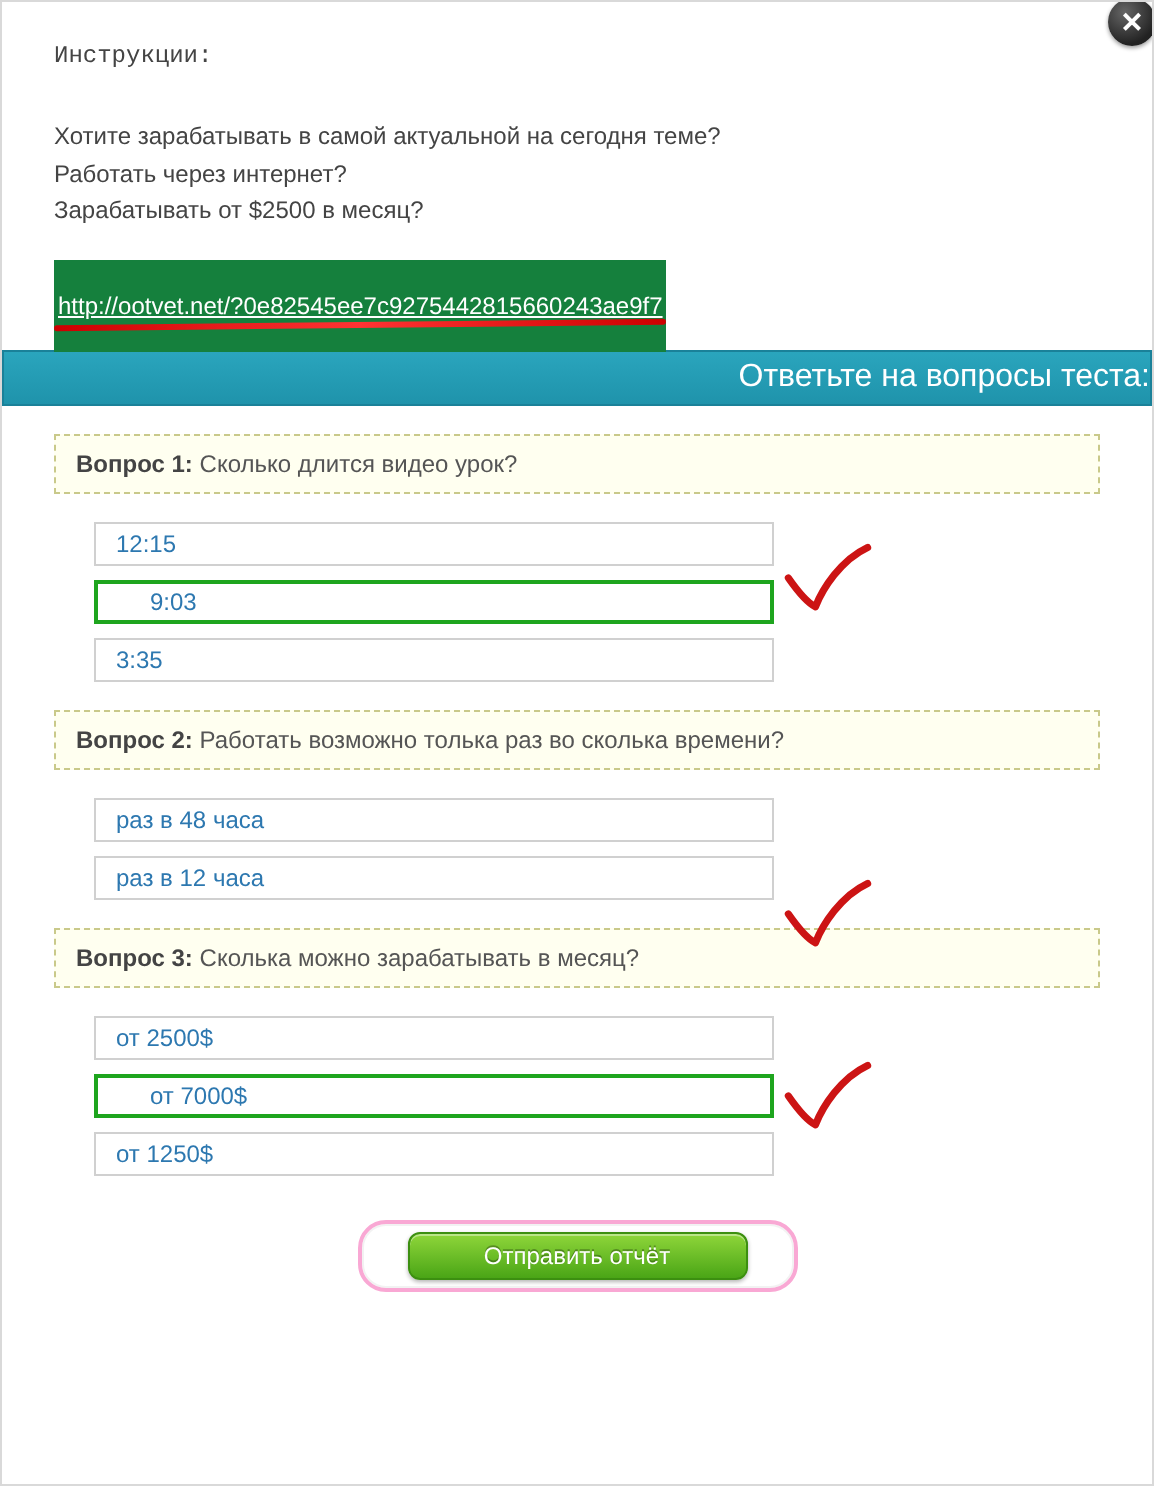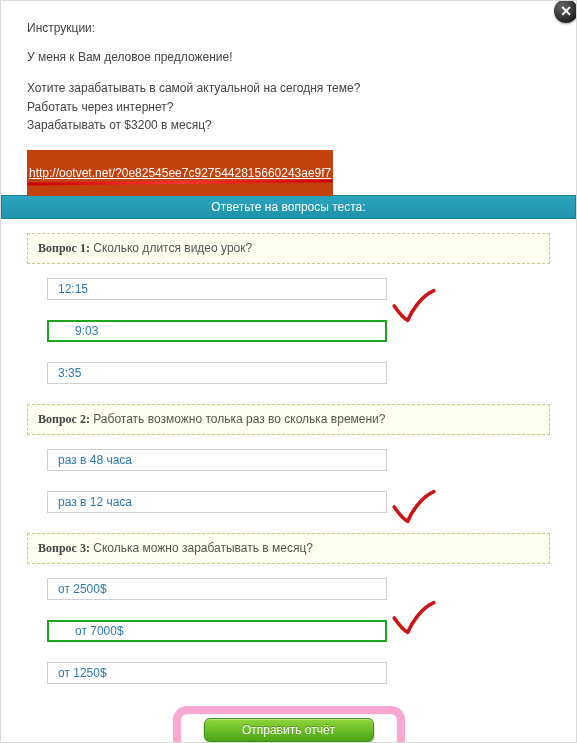--- a/index.html
+++ b/index.html
@@ -16,26 +16,27 @@
     background: #fff;
     position: relative;
     box-sizing: border-box;
     border: 1px solid #d9d9d9;
     overflow: hidden;
   }
   .content {
     padding: 20px 26px 0 26px;
   }
   .instr-title {
-    margin-bottom: 14px;
+    margin-bottom: 24px;
+    font-family: Liberation Mono, monospace;
   }
   p { margin: 0 0 14px 0; line-height: 1.35; }
   .list-lines { line-height: 1.55; }
   .link-hi {
-    background: #c2410c;
+    background: #15803d;
     color: #fff;
     text-decoration: underline;
     padding: 16px 2px;
   }
   .red-under {
     position: relative;
     display: inline-block;
   }
   .red-under::after {
     content: "";
@@ -46,66 +47,66 @@
     border-radius: 2px;
     transform: rotate(-0.6deg);
   }
   .quoted {
     font-weight: normal;
   }
   .test-header {
     margin: 12px -26px 4px -26px;
     background: linear-gradient(#2aa5bd,#1f93ab);
     color: #fff;
-    text-align: center;
-    font-size: 12px;
+    text-align: right;
+    font-size: 16px;
     padding: 4px 0;
     border: 1px solid #1a8199;
   }
   .qbox {
     margin: 14px 0 0 0;
     background: #fffff0;
     border: 1px dashed #c9c98a;
     padding: 7px 10px;
     font-size: 12px;
     color: #555;
   }
-  .qbox b { color: #444; font-family: Liberation Serif, serif; }
+  .qbox b { color: #444; }
   .answers {
     margin: 14px 0 0 20px;
     position: relative;
     width: 340px;
   }
   .ans {
     border: 1px solid #d0d0d0;
     background: #fff;
     color: #2d78b0;
     font-size: 12px;
     padding: 3px 10px;
-    margin-bottom: 20px;
+    margin-bottom: 7px;
     cursor: pointer;
   }
   .ans.sel {
     border: 2px solid #1ea51e;
     padding: 2px 26px;
   }
   .check {
     position: absolute;
     top: 10px;
     right: -50px;
     width: 46px;
     height: 36px;
   }
   .submit-wrap {
     text-align: center;
     margin-top: 22px;
   }
   .submit-outline {
     display: inline-block;
-    border: 8px solid #f9a8d4;
+    border: 2px solid #f9a8d4;
     border-radius: 14px;
     padding: 4px 23px;
     box-shadow: 0 0 0 1px rgba(0,0,0,.05) inset;
   }
   .submit-btn {
     display: inline-block;
     min-width: 170px;
     padding: 4px 22px;
     color: #fff;
     font-size: 12px;
@@ -135,26 +136,25 @@
 <body>
 
 <div class="page">
 
   <div class="close-x">✕</div>
 
   <div class="content">
 
     <div class="instr-title">Инструкции:</div>
 
-    <p>У меня к Вам деловое предложение!</p>
 
     <p class="list-lines">
       <span>Хотите зарабатывать в самой актуальной на сегодня теме?</span><br>
       <span>Работать через интернет?</span><br>
-      <span>Зарабатывать от $3200 в месяц?</span><br>
+      <span>Зарабатывать от $2500 в месяц?</span><br>
     </p>
 
     <p>
       <br>
       <span class="red-under">
         <a class="link-hi" href="#">http://ootvet.net/?0e82545ee7c9275442815660243ae9f7</a>
       </span>
     </p>
 
 

